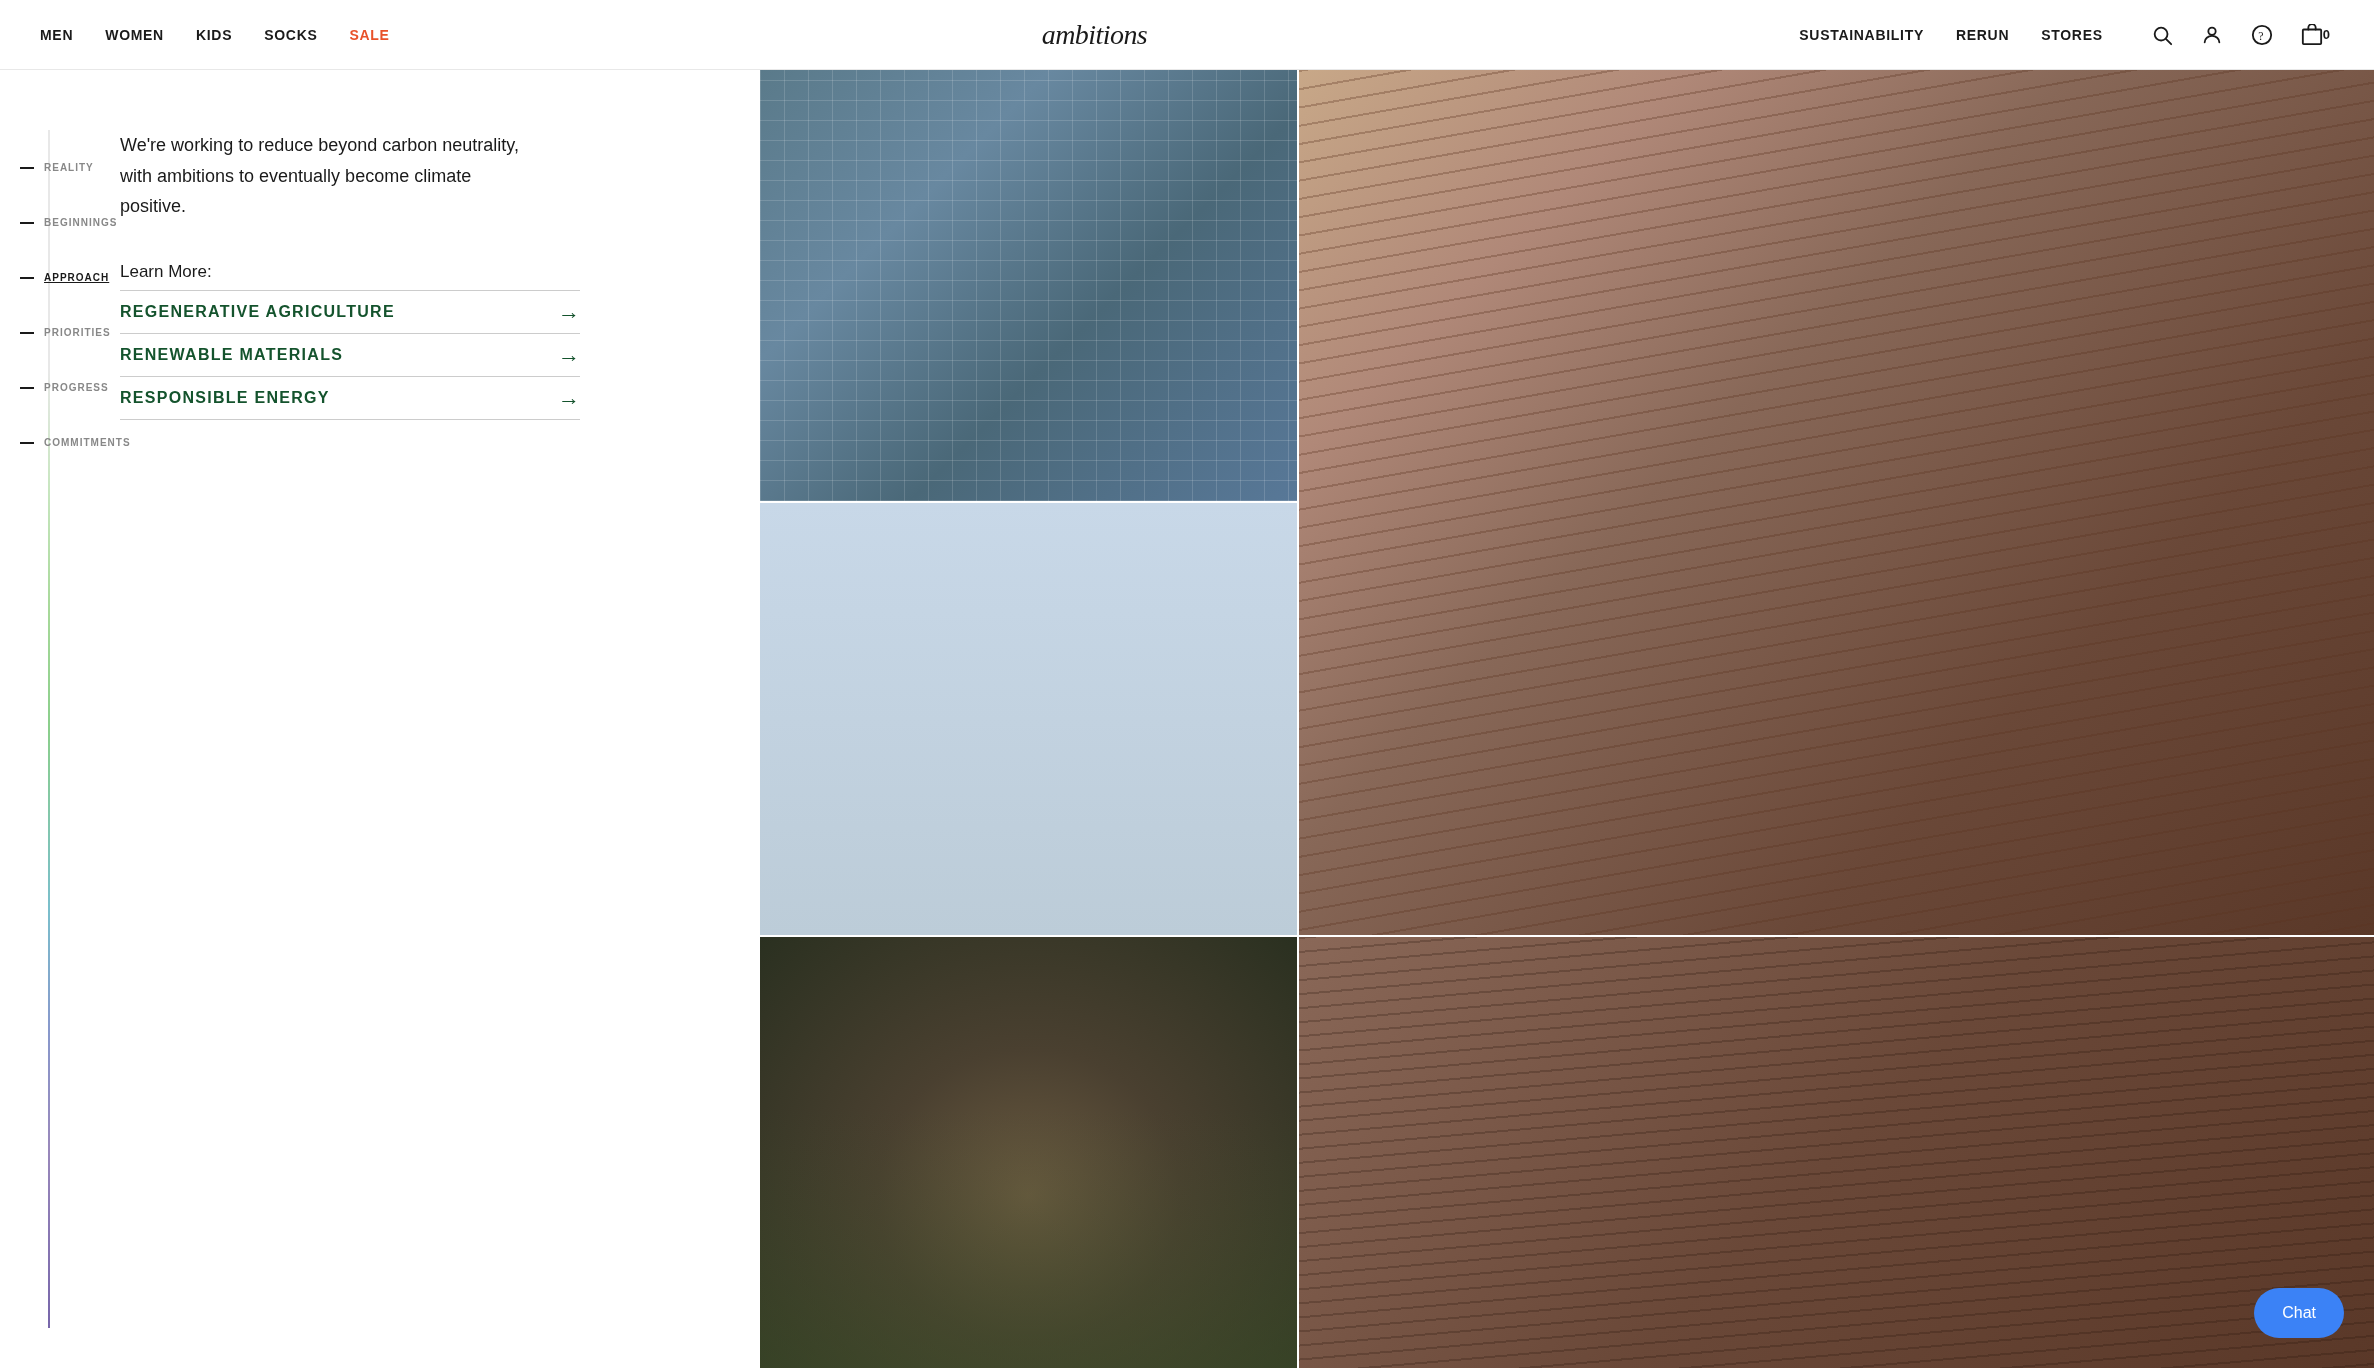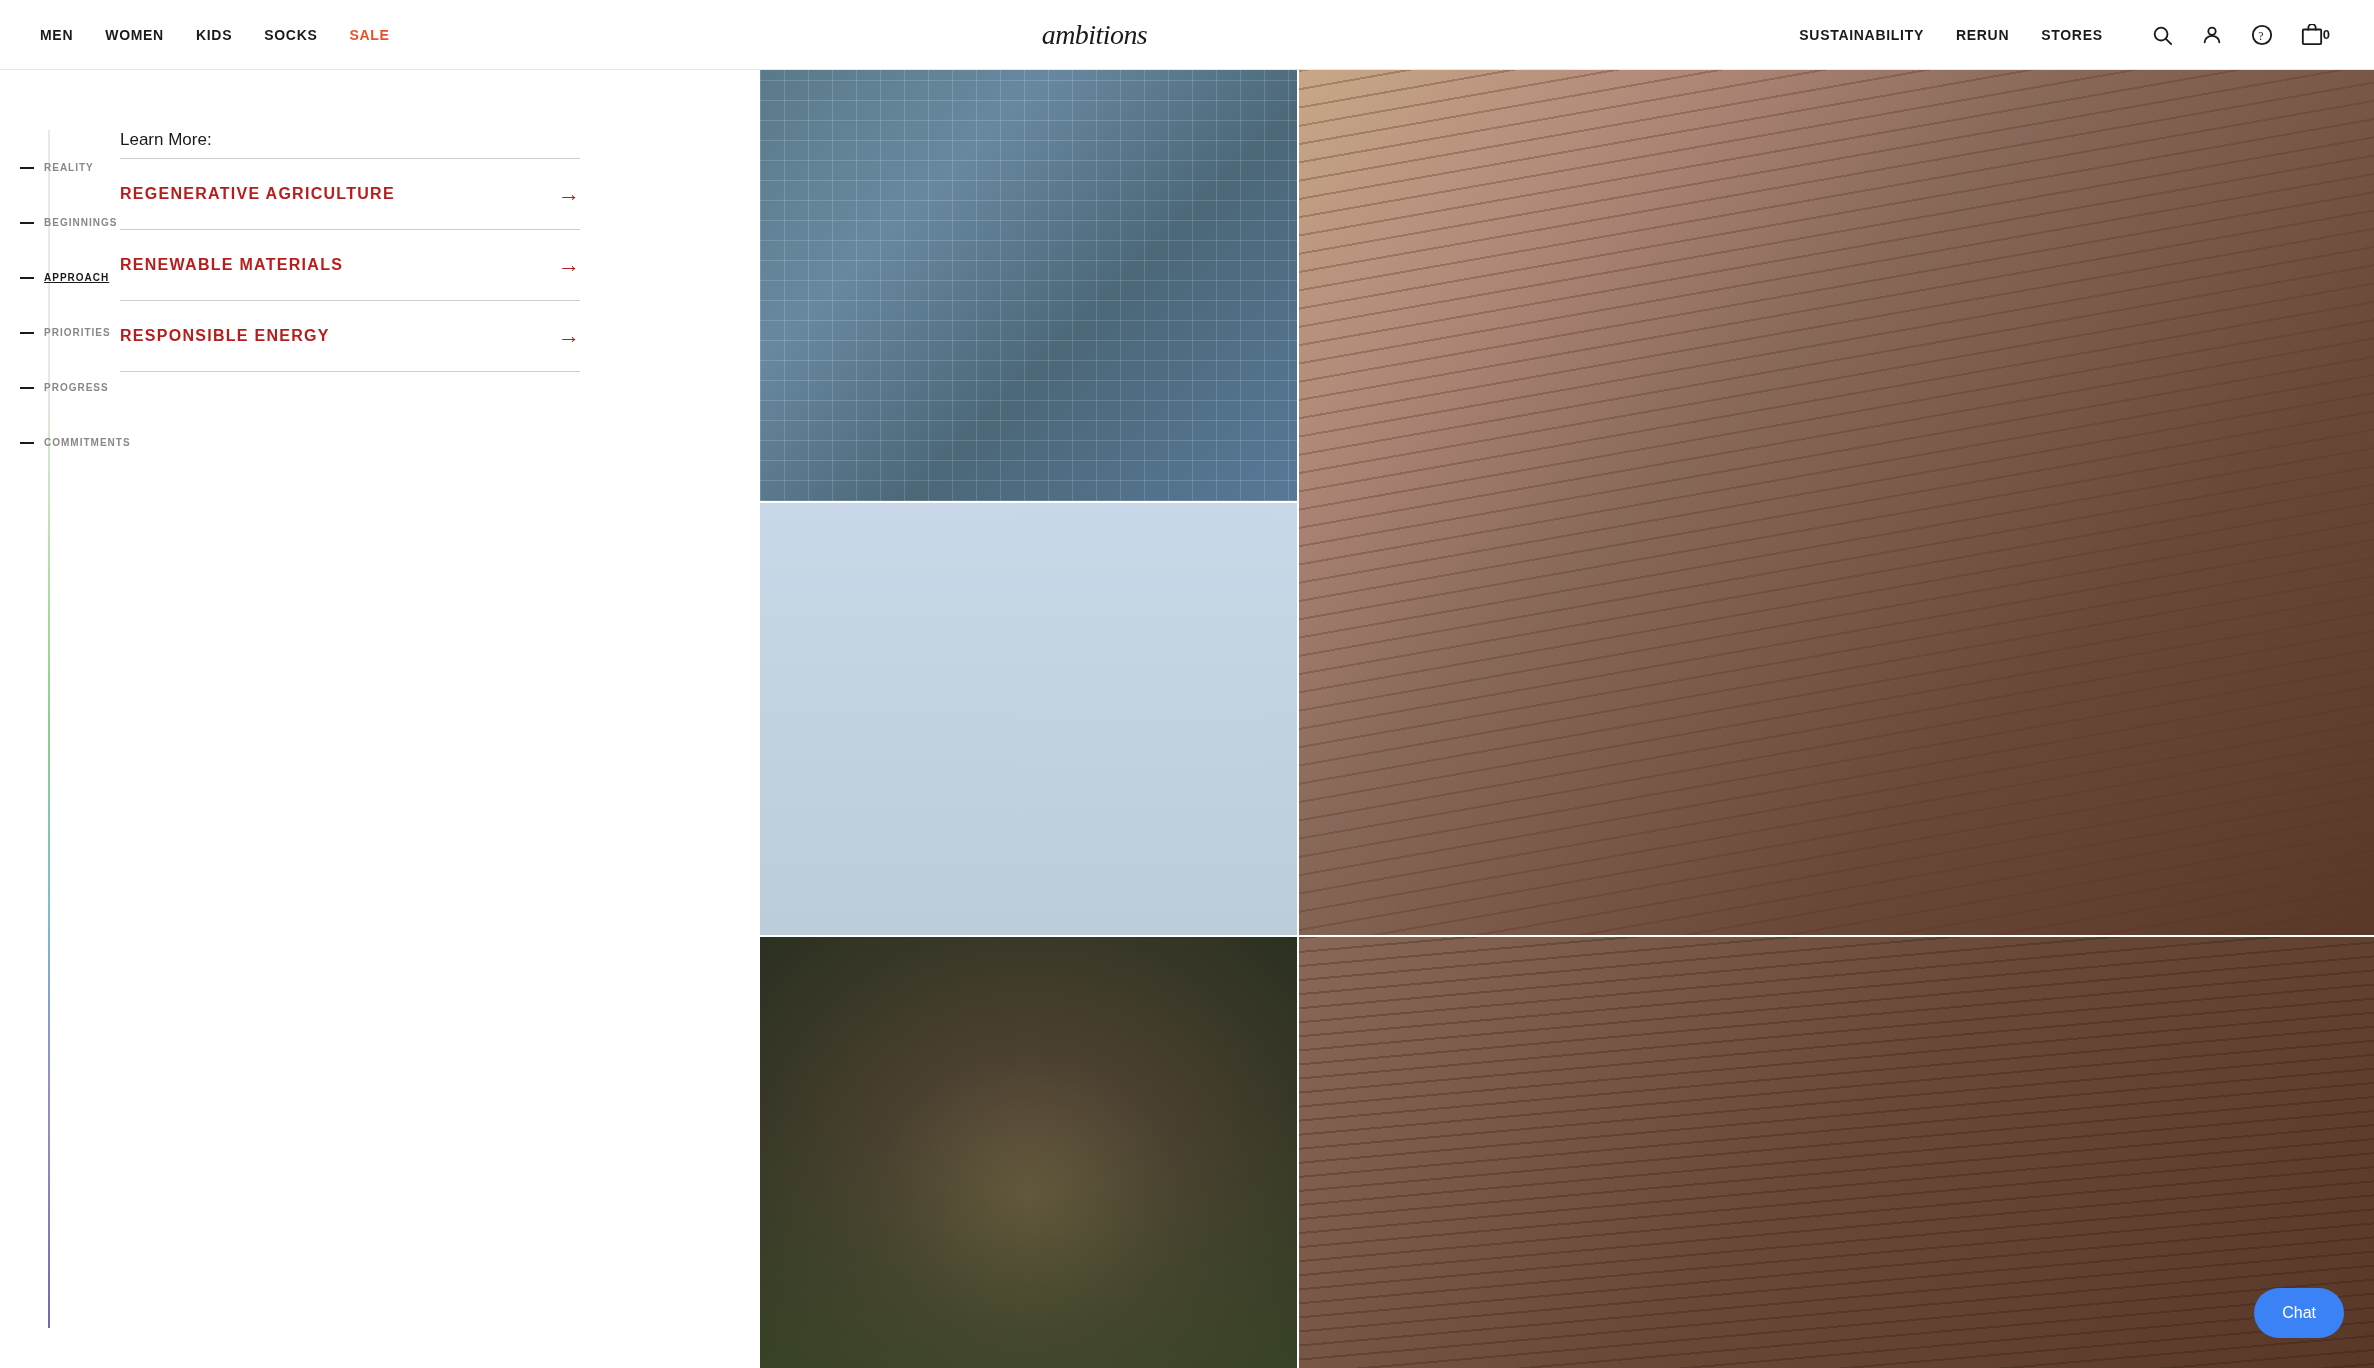--- a/index.html
+++ b/index.html
@@ -205,25 +205,25 @@
 
     .links-list {
       width: 100%;
       max-width: 460px;
     }
 
     .link-item {
       display: flex;
       align-items: center;
       justify-content: space-between;
-      padding: 22px 0;
+      padding: 8px 0;
       border-bottom: 1px solid #ccc;
       cursor: pointer;
       text-decoration: none;
-      color: #b91c1c;
+      color: #14532d;
     }
 
     .link-item:first-child {
       border-top: 1px solid #ccc;
     }
 
     .link-text {
       font-size: 16px;
       font-weight: 700;
       letter-spacing: 0.08em;
@@ -470,20 +470,21 @@
 
       <div class="sidebar-item">
         <div class="sidebar-dash"></div>
         <span class="sidebar-label">COMMITMENTS</span>
       </div>
 
     </div>
   </aside>
 
   <section class="left-panel">
+    <p class="section-description">We're working to reduce beyond carbon neutrality, with ambitions to eventually become climate positive.</p>
 
     <p class="learn-more-label">Learn More:</p>
 
     <div class="links-list">
 
       <a class="link-item">
         <span class="link-text">REGENERATIVE AGRICULTURE</span>
         <span class="arrow-icon">→</span>
       </a>
 

